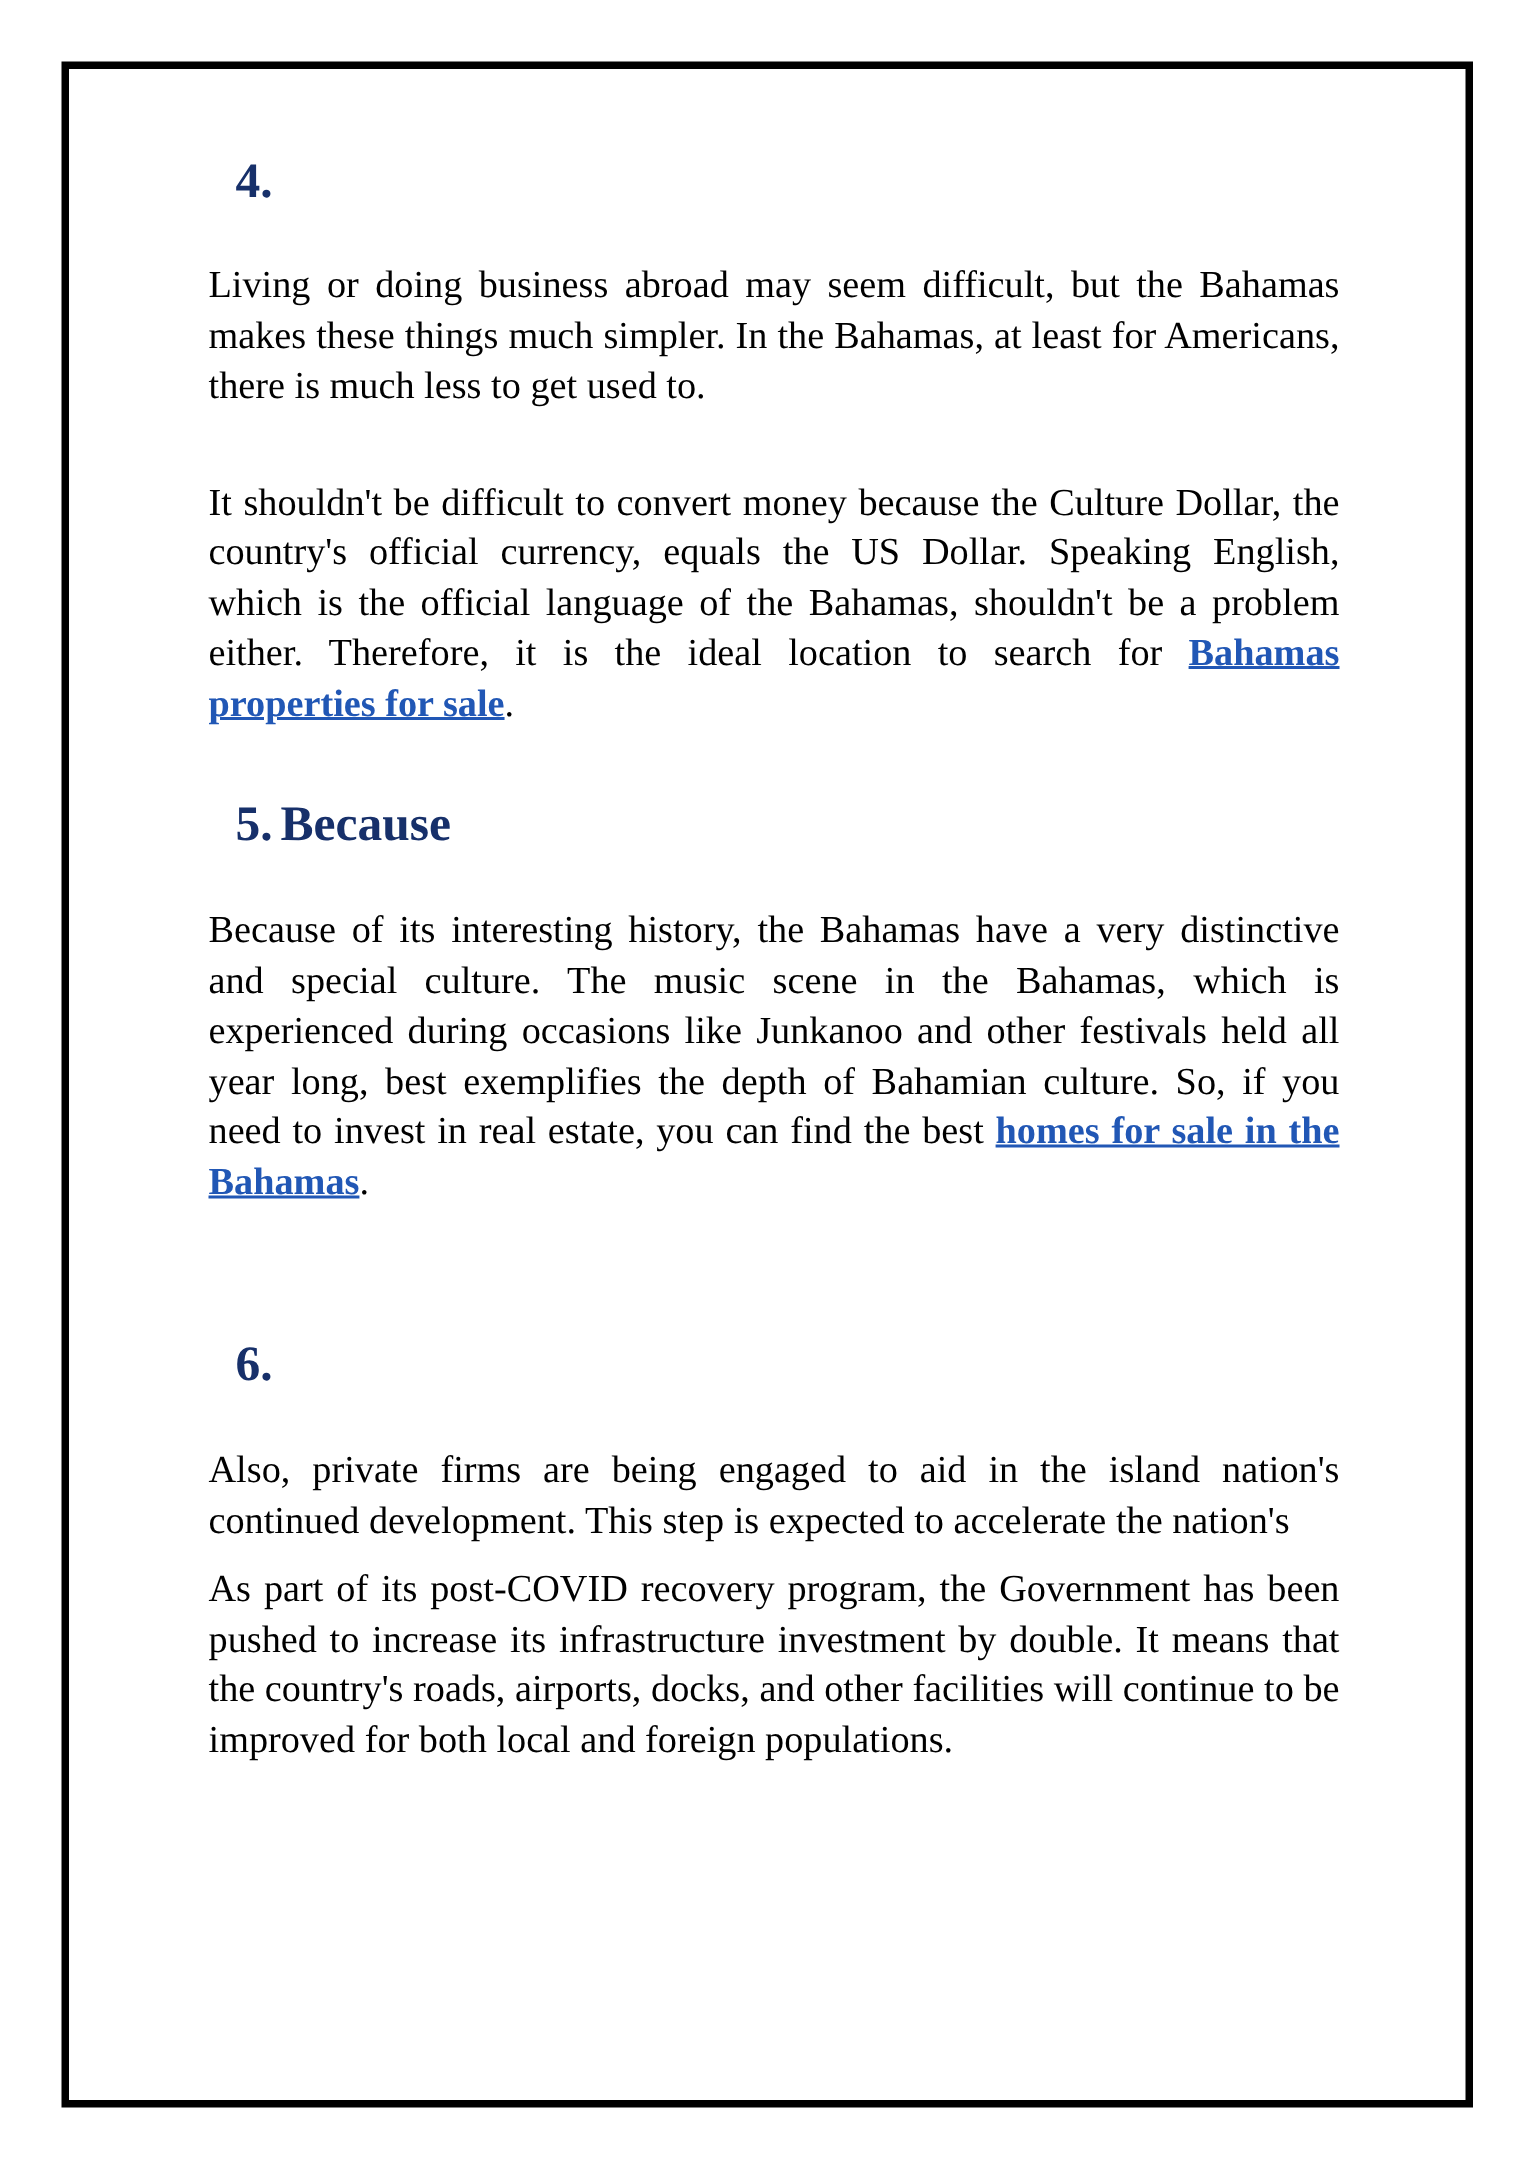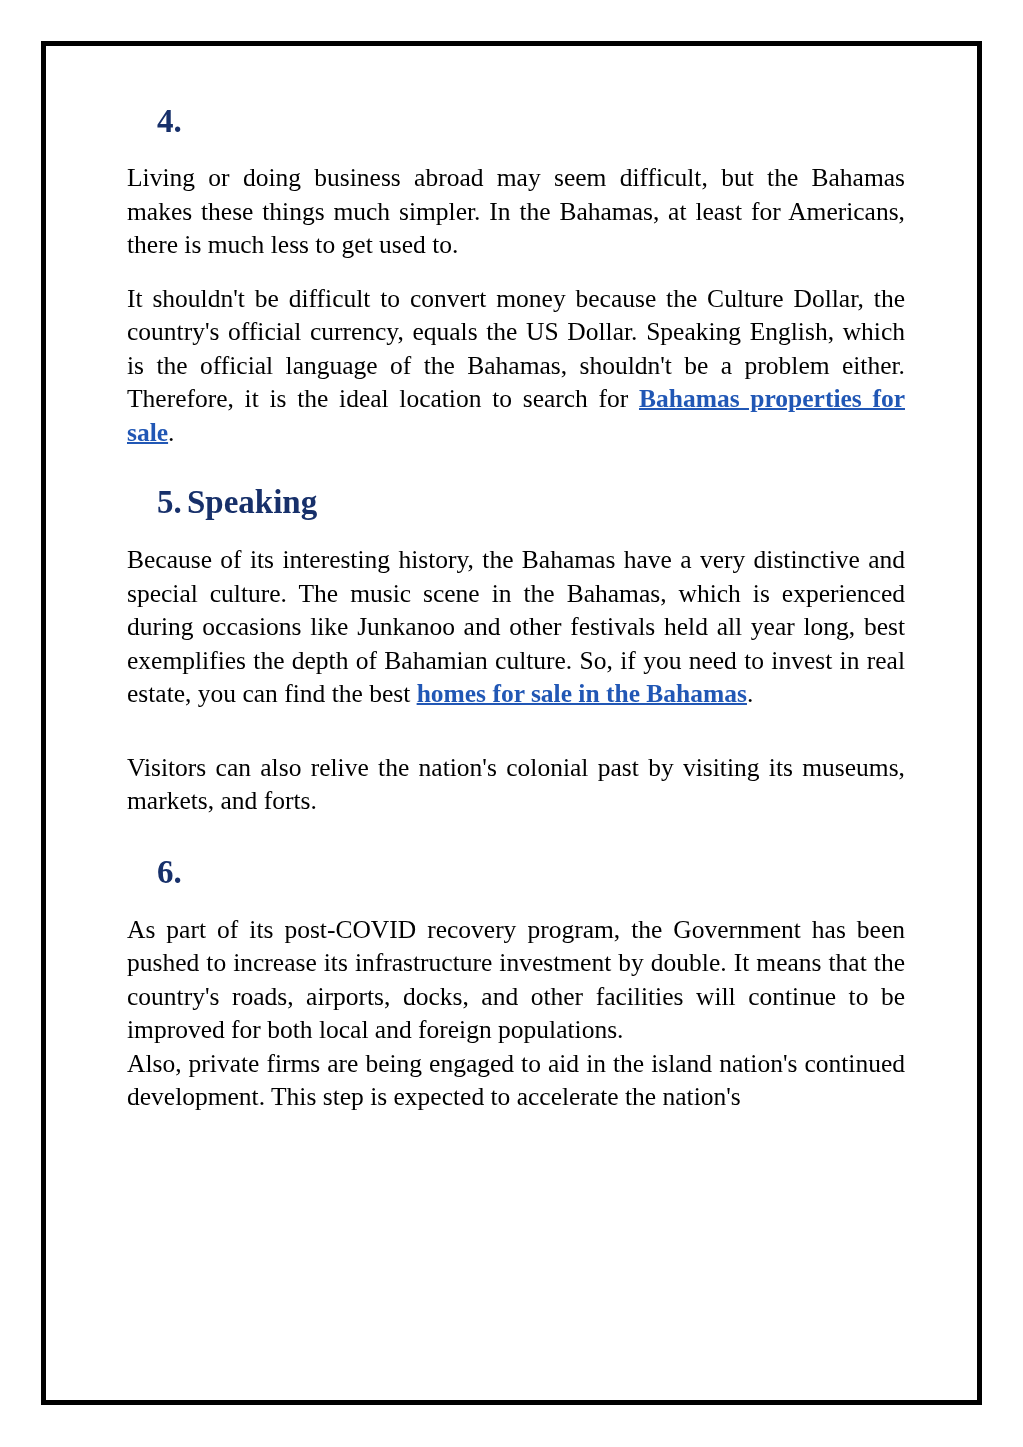--- a/index.html
+++ b/index.html
@@ -48,21 +48,21 @@
     display: inline-block;
     width: 30px;
     flex: 0 0 30px;
     margin-left: 30px;
   }
   h2.section-heading .heading-text {
     display: inline-block;
   }
 
   p.body-paragraph {
-    margin: 0;
+    margin: 12px;
     padding: 0;
     font-family: "Liberation Serif", "DejaVu Serif", serif;
     font-size: 25.5px;
     line-height: 33.5px;
     color: #000000;
     text-align: justify;
     text-justify: inter-word;
     hyphens: none;
   }
 
@@ -94,36 +94,35 @@
 
     <p class="body-paragraph">Living or doing business abroad may seem difficult, but the Bahamas makes these things much simpler. In the Bahamas, at least for Americans, there is much less to get used to.</p>
     <div class="sp-para-gap"></div>
 
     <p class="body-paragraph"><span>It shouldn't be difficult to convert money because the Culture Dollar, the country's official currency, equals the US Dollar. Speaking English, which is the official language of the Bahamas, shouldn't be a problem either. Therefore, it is the ideal location to search for </span><a class="inline-link" href="#">Bahamas properties for sale</a><span>.</span></p>
 
     <div class="sp-before-h5"></div>
 
     <h2 class="section-heading">
       <span class="heading-number">5.</span>
-      <span class="heading-text">Speaking</span>
+      <span class="heading-text">Because</span>
     </h2>
     <div class="sp-after-h5"></div>
 
     <p class="body-paragraph"><span>Because of its interesting history, the Bahamas have a very distinctive and special culture. The music scene in the Bahamas, which is experienced during occasions like Junkanoo and other festivals held all year long, best exemplifies the depth of Bahamian culture. So, if you need to invest in real estate, you can find the best </span><a class="inline-link" href="#">homes for sale in the Bahamas</a><span>.</span></p>
 
     <div class="sp-para-gap"></div>
 
     <div class="sp-para-gap"></div>
 
-    <p class="body-paragraph">Visitors can also relive the nation's colonial past by visiting its museums, markets, and forts.</p>
 
     <div class="sp-before-h6"></div>
 
     <h2 class="section-heading">
       <span class="heading-number">6.</span>
     </h2>
     <div class="sp-after-h6"></div>
 
+    <p class="body-paragraph">Also, private firms are being engaged to aid in the island nation's continued development. This step is expected to accelerate the nation's</p>
     <p class="body-paragraph">As part of its post-COVID recovery program, the Government has been pushed to increase its infrastructure investment by double. It means that the country's roads, airports, docks, and other facilities will continue to be improved for both local and foreign populations.</p>
-    <p class="body-paragraph">Also, private firms are being engaged to aid in the island nation's continued development. This step is expected to accelerate the nation's</p>
 
   </div>
 </div>
 
 </body></html>

